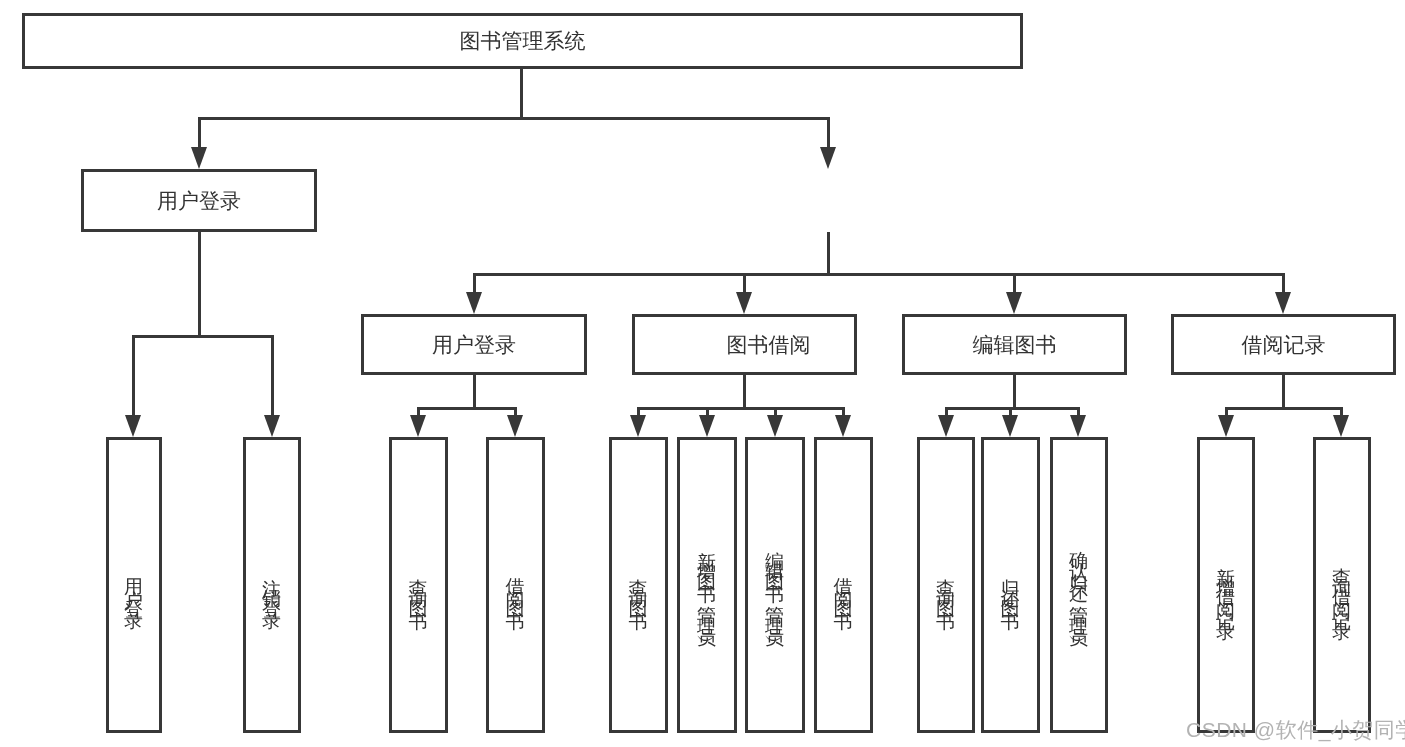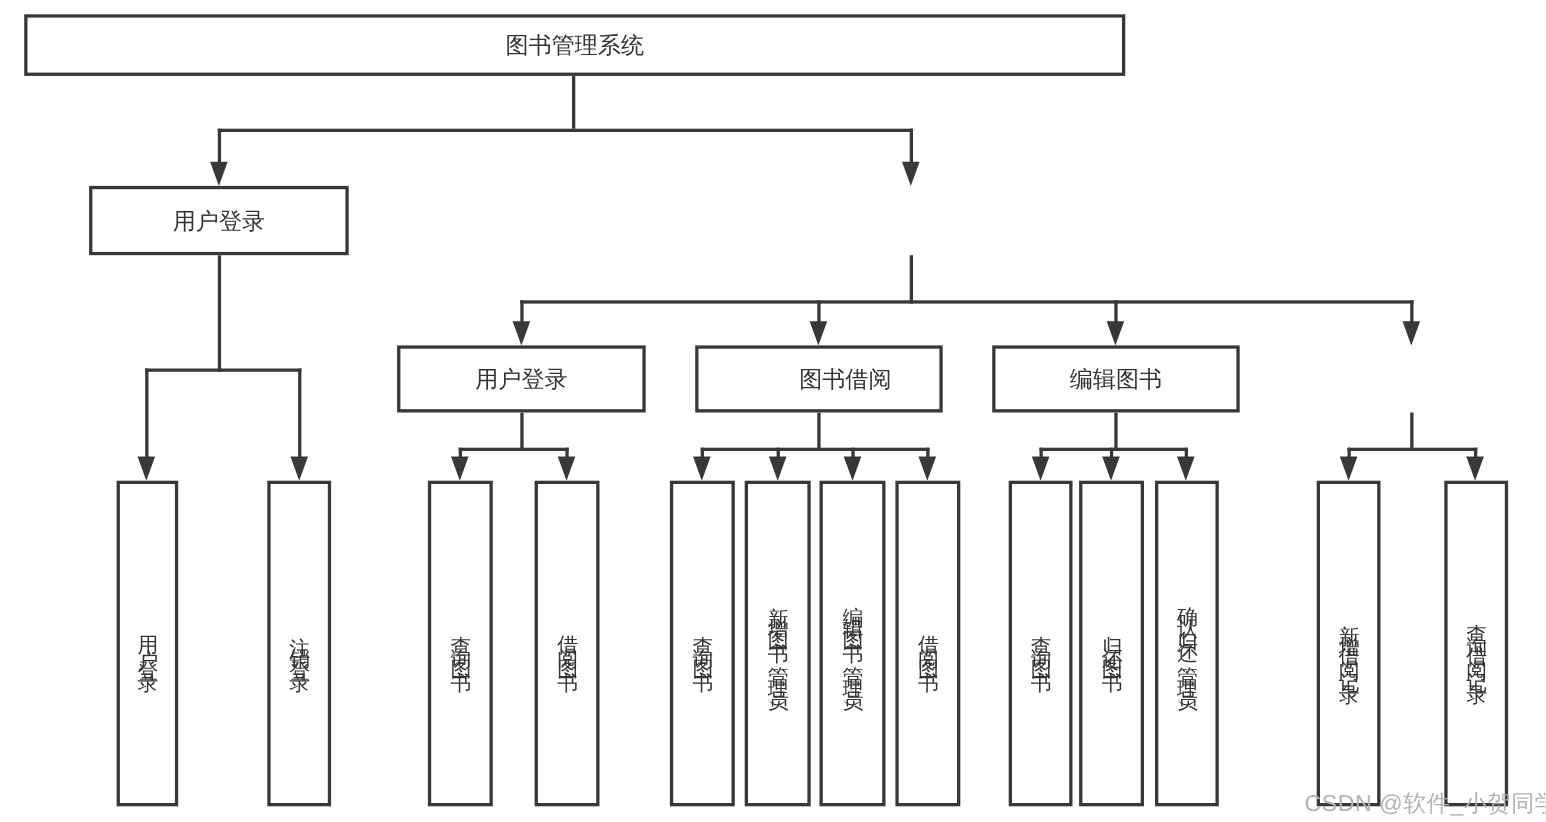--- a/index.html
+++ b/index.html
@@ -116,20 +116,23 @@
 
   <div class="box" style="left:361px;top:314px;width:226px;height:61px;">
     <span>用户登录</span>
   </div>
   <div class="box" style="left:632px;top:314px;width:225px;height:61px;padding-left:48px;">
     <span>图书借阅</span>
   </div>
   <div class="box" style="left:902px;top:314px;width:225px;height:61px;">
     <span>编辑图书</span>
   </div>
+  <div class="box" style="left:1171px;top:314px;width:225px;height:61px;">
+    <span>借阅记录</span>
+  </div>
 
   <div class="box vbox" style="left:106px;top:437px;width:56px;height:296px;">
     <span class="vtext">用户登录</span>
   </div>
   <div class="box vbox" style="left:243px;top:437px;width:58px;height:296px;">
     <span class="vtext">注销登录</span>
   </div>
 
   <div class="box vbox" style="left:389px;top:437px;width:59px;height:296px;">
     <span class="vtext">查询图书</span>

